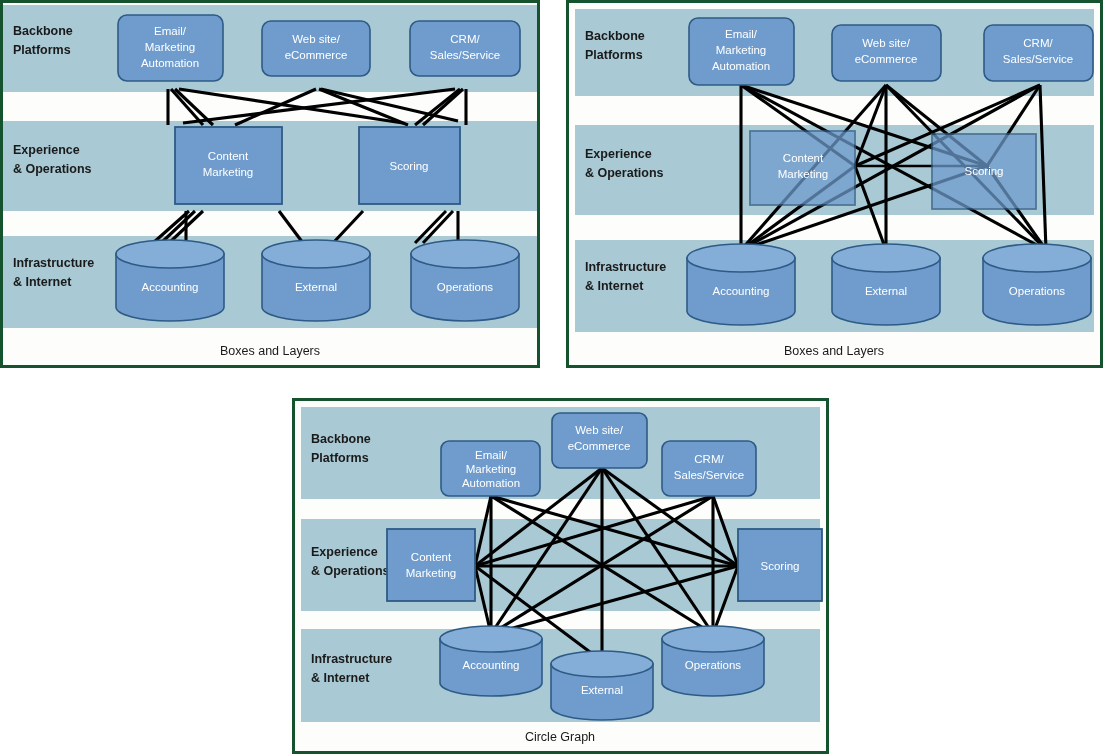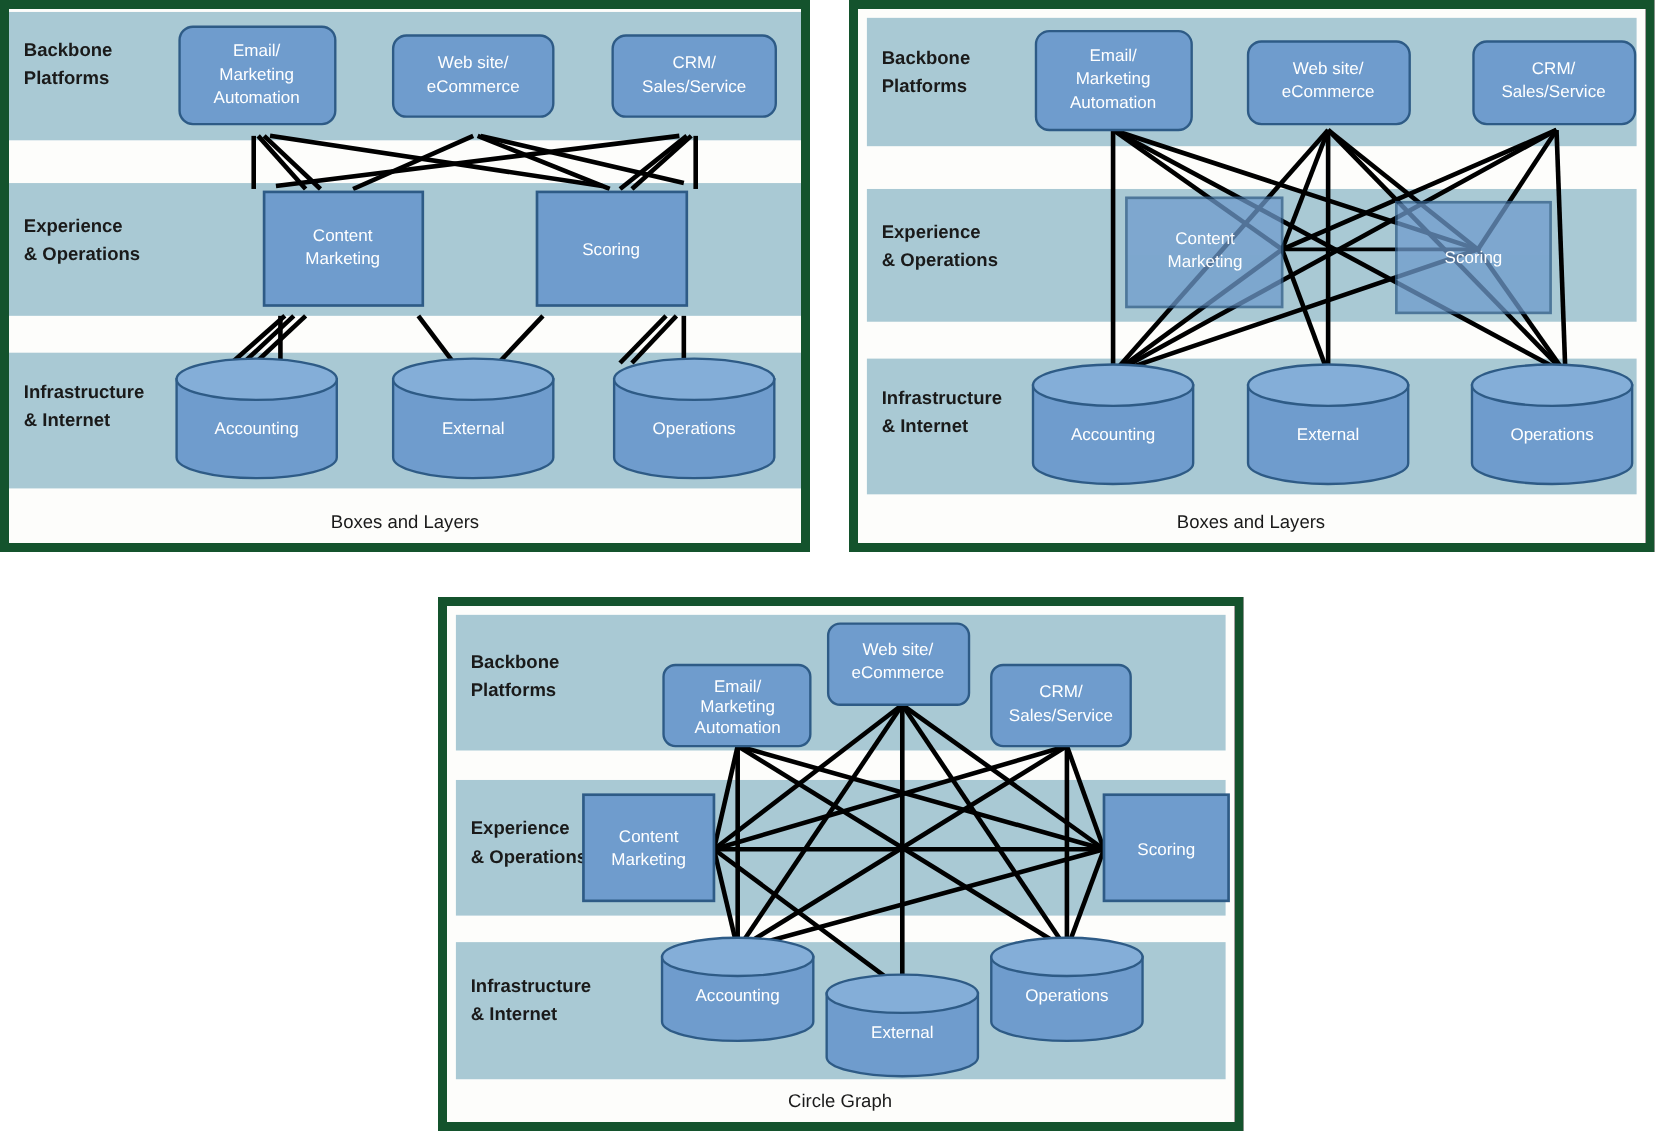--- a/index.html
+++ b/index.html
@@ -1,18 +1,18 @@
 <!DOCTYPE html>
 <html><head>
 <meta charset="utf-8">
 <style>
   html,body{margin:0;padding:0;background:#ffffff;}
   body{width:1103px;height:754px;position:relative;
        font-family:"Liberation Sans","DejaVu Sans",sans-serif;overflow:hidden;}
-  .panel{position:absolute;background:#f9a8d4;border:6px solid #14532d;box-sizing:border-box;}
+  .panel{position:absolute;background:#a16207;border:3px solid #14532d;box-sizing:border-box;}
   #panel-boxes-layers{left:0;top:0;width:540px;height:368px;}
   #panel-boxes-layers-2{left:566px;top:0;width:537px;height:368px;}
   #panel-circle-graph{left:292px;top:398px;width:537px;height:356px;}
   .panel svg{display:block;width:100%;height:100%;}
   .band{fill:#a9c9d4;}
   .lane-label{font-size:12.5px;fill:#1a1a1a;font-weight:600;
               font-family:"Liberation Sans","DejaVu Sans",sans-serif;}
   .caption{font-size:12.5px;fill:#1a1a1a;text-anchor:middle;font-weight:500;
            font-family:"Liberation Sans","DejaVu Sans",sans-serif;}
   .node-box{fill:#6f9ccd;stroke:#2e5b86;stroke-width:1.6;}

